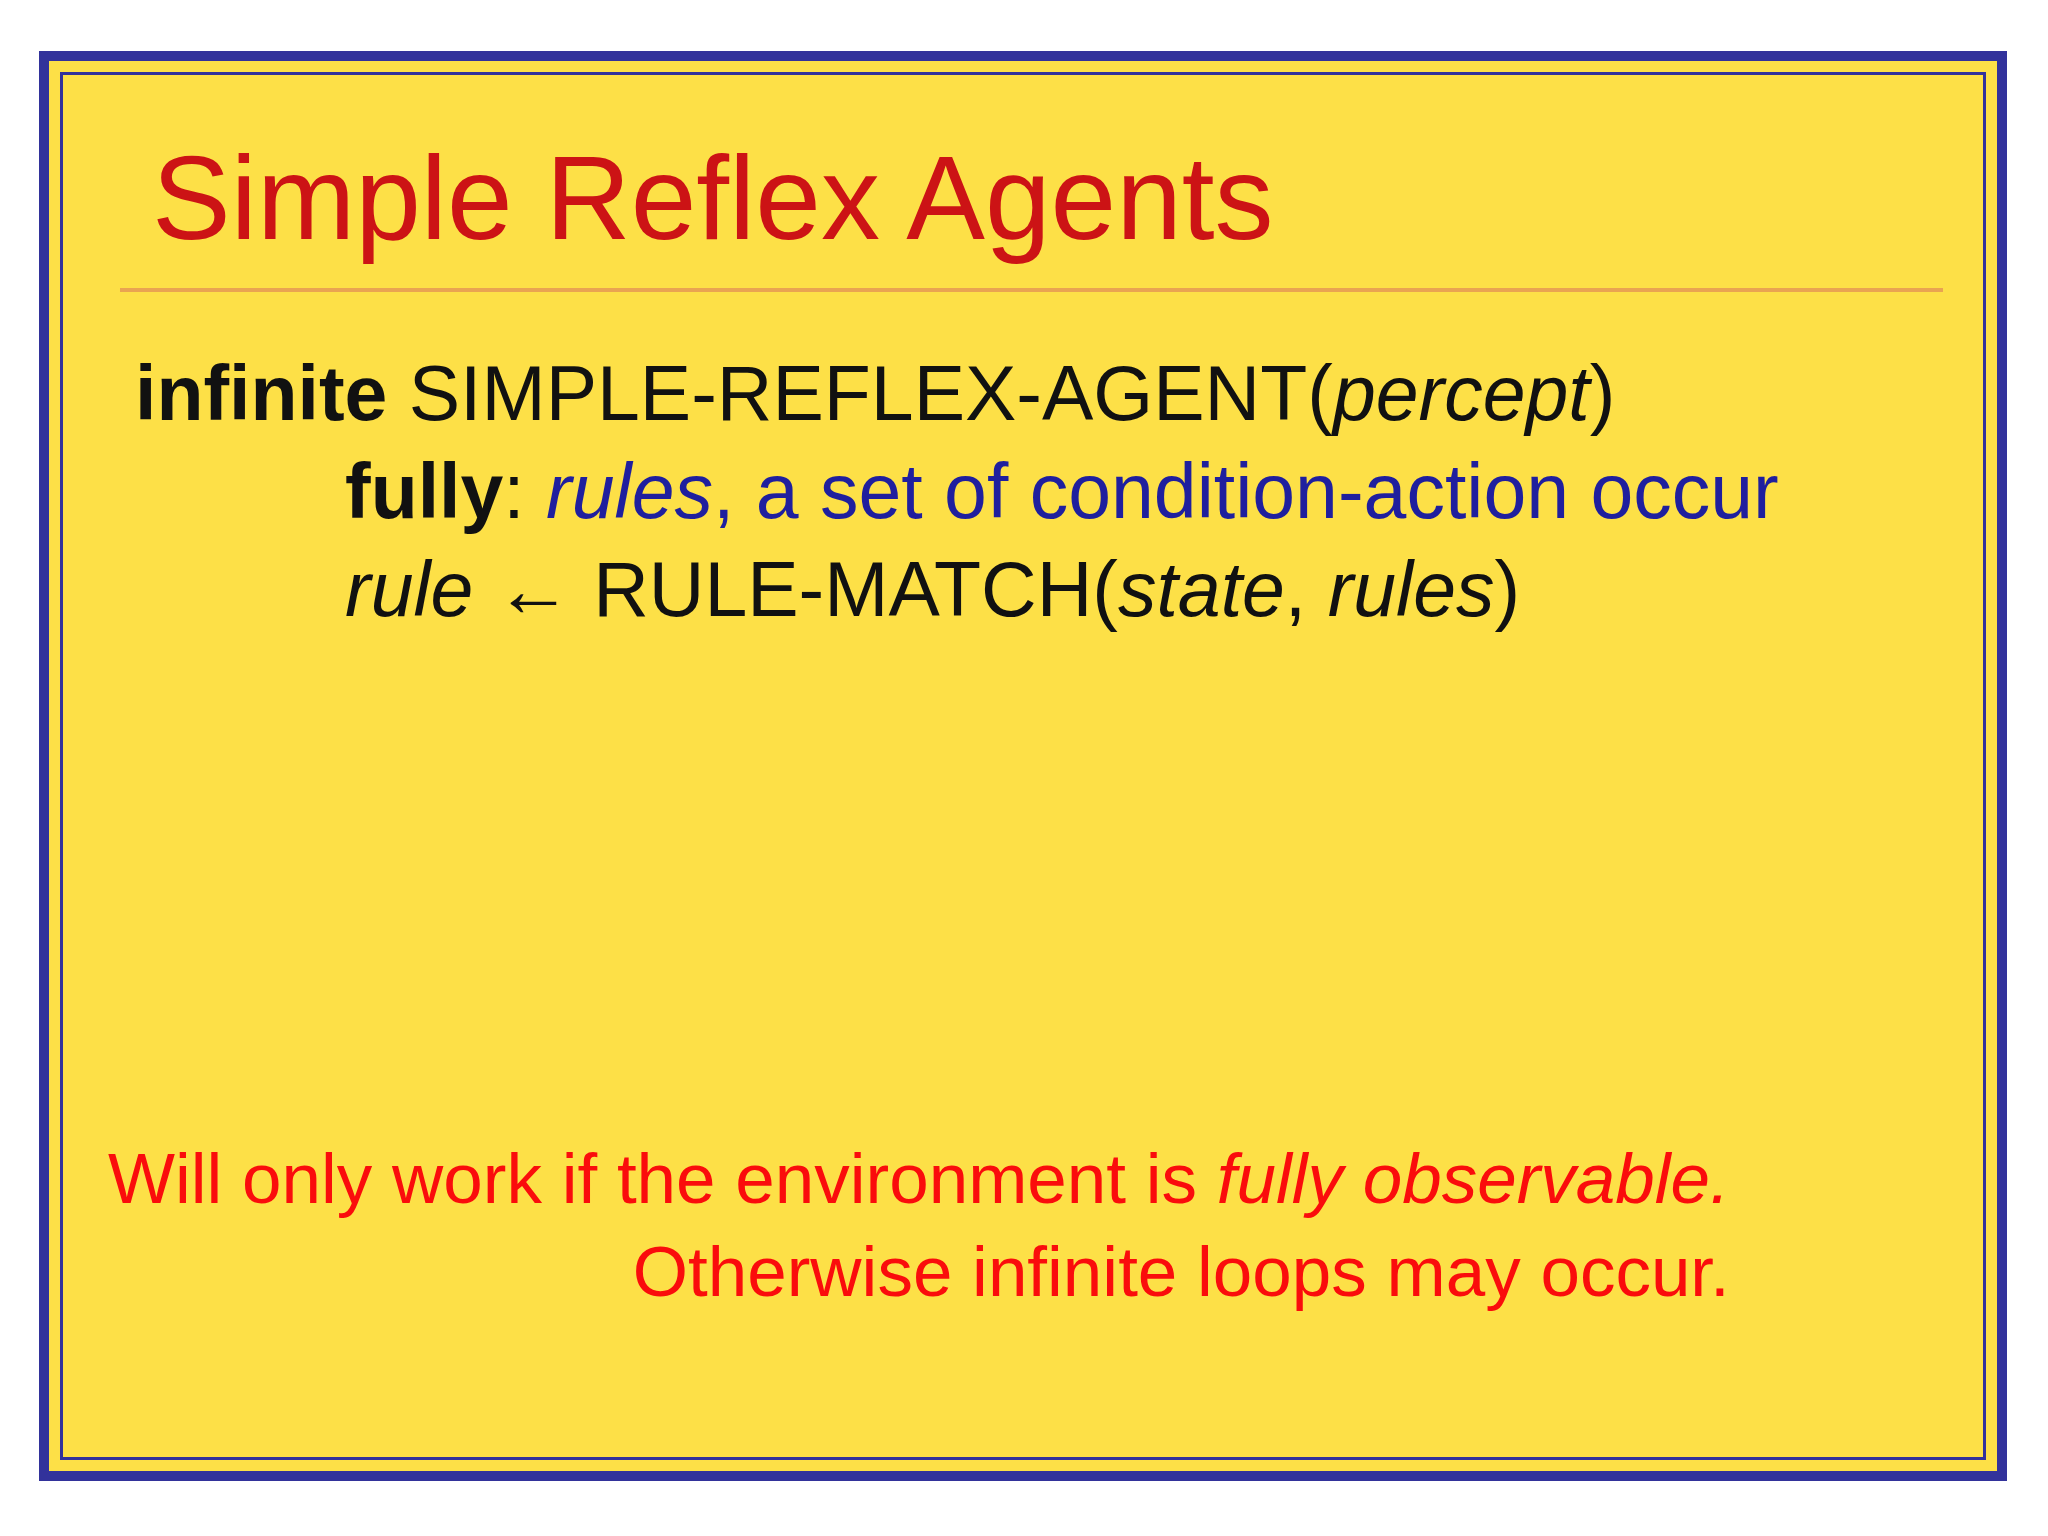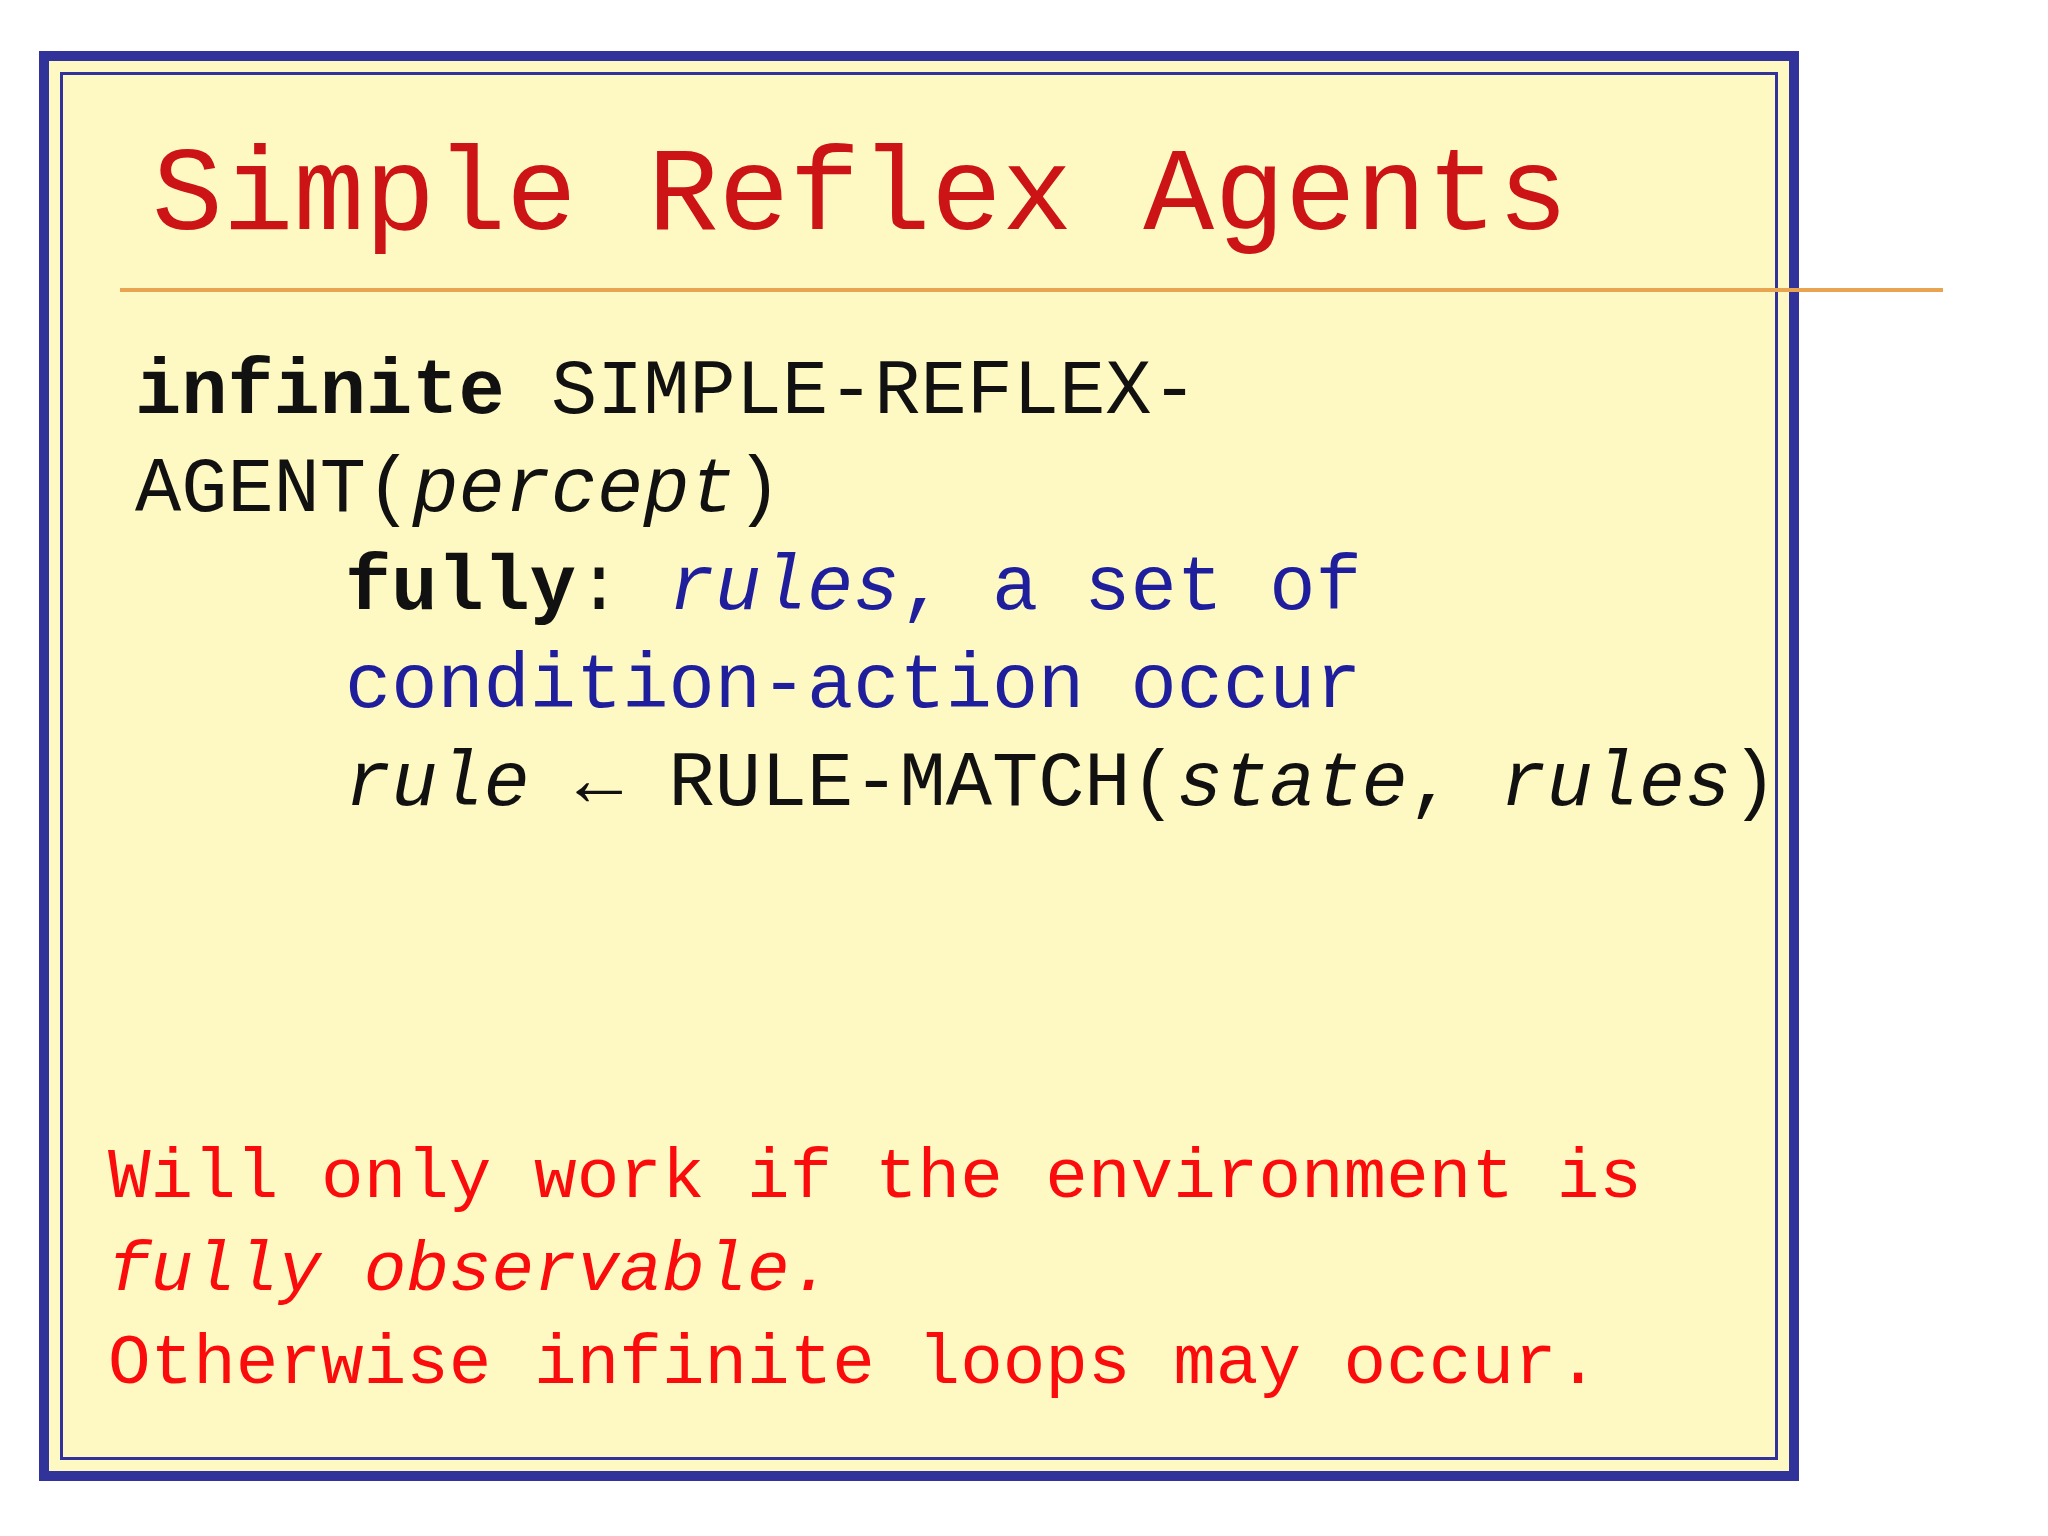--- a/index.html
+++ b/index.html
@@ -7,25 +7,24 @@
     position: relative;
     width: 2048px;
     height: 1536px;
     background: #ffffff;
     font-family: "Liberation Sans", sans-serif;
     overflow: hidden;
   }
   .slide-outer {
     position: absolute;
     left: 39px; top: 51px;
-    width: 1760px; height: 1430px;
+    width: 1968px; height: 1430px;
     border: 10px solid var(--border_navy);
     box-sizing: border-box;
-    background: #fef9c3;
-    font-family: Liberation Mono, monospace;
+    background: #fde047;
   }
   .slide-inner {
     position: absolute;
     inset: 11px;
     border: 3px solid var(--border_navy);
   }
   .title {
     position: absolute;
     left: 103px; top: 72px;
     margin: 0;
@@ -53,21 +52,21 @@
   .b { font-weight: 700; }
   .i { font-style: italic; }
   .blue { color: var(--code_blue); }
   .note {
     position: absolute;
     left: 59px; top: 1071px;
     font-size: 71px;
     line-height: 93px;
     color: var(--note_red);
   }
-  .noteline { white-space: pre-wrap; }
+  .noteline { white-space: pre-wrap; text-align: right; }
 </style>
 </head>
 <body>
 
 <div class="page">
   <div class="slide-outer">
     <div class="slide-inner"></div>
 
     <h1 class="title">Simple Reflex Agents</h1>
 

